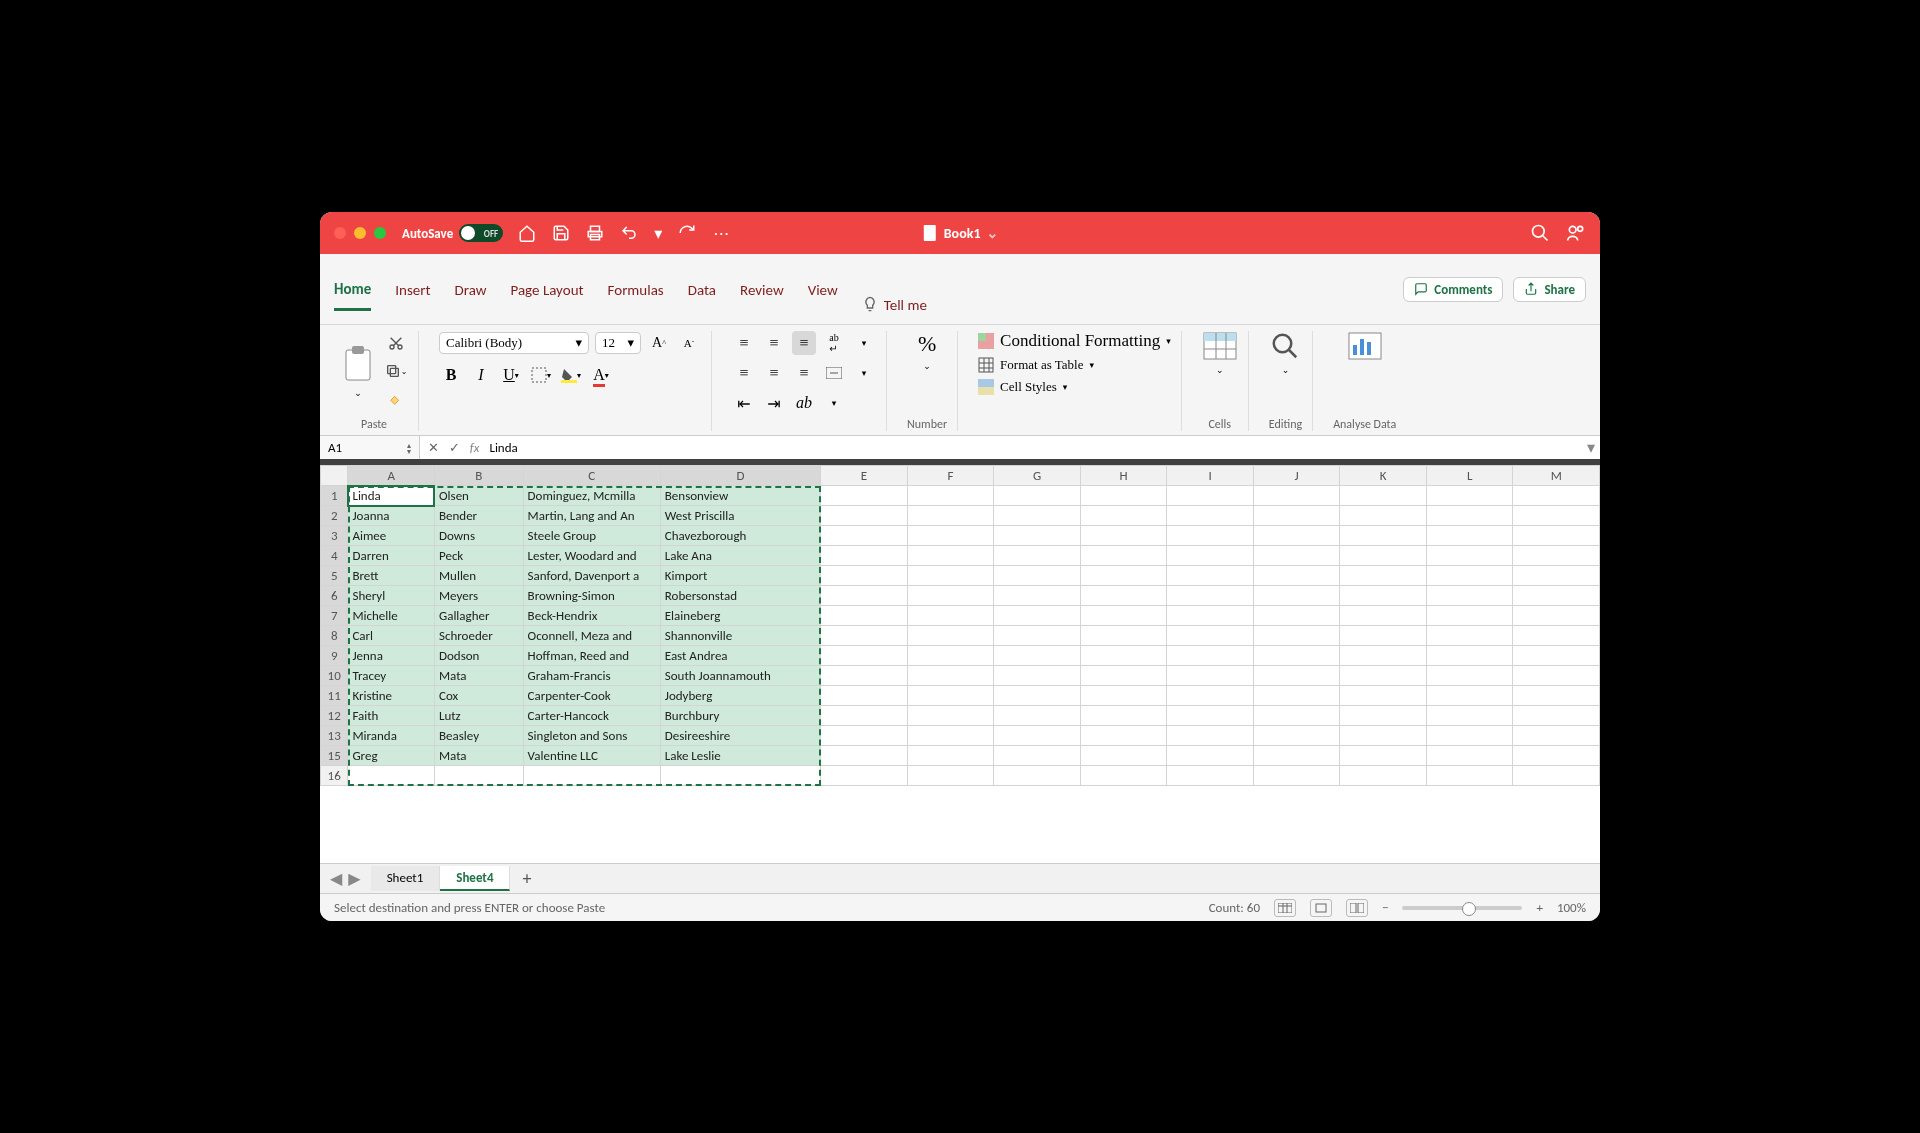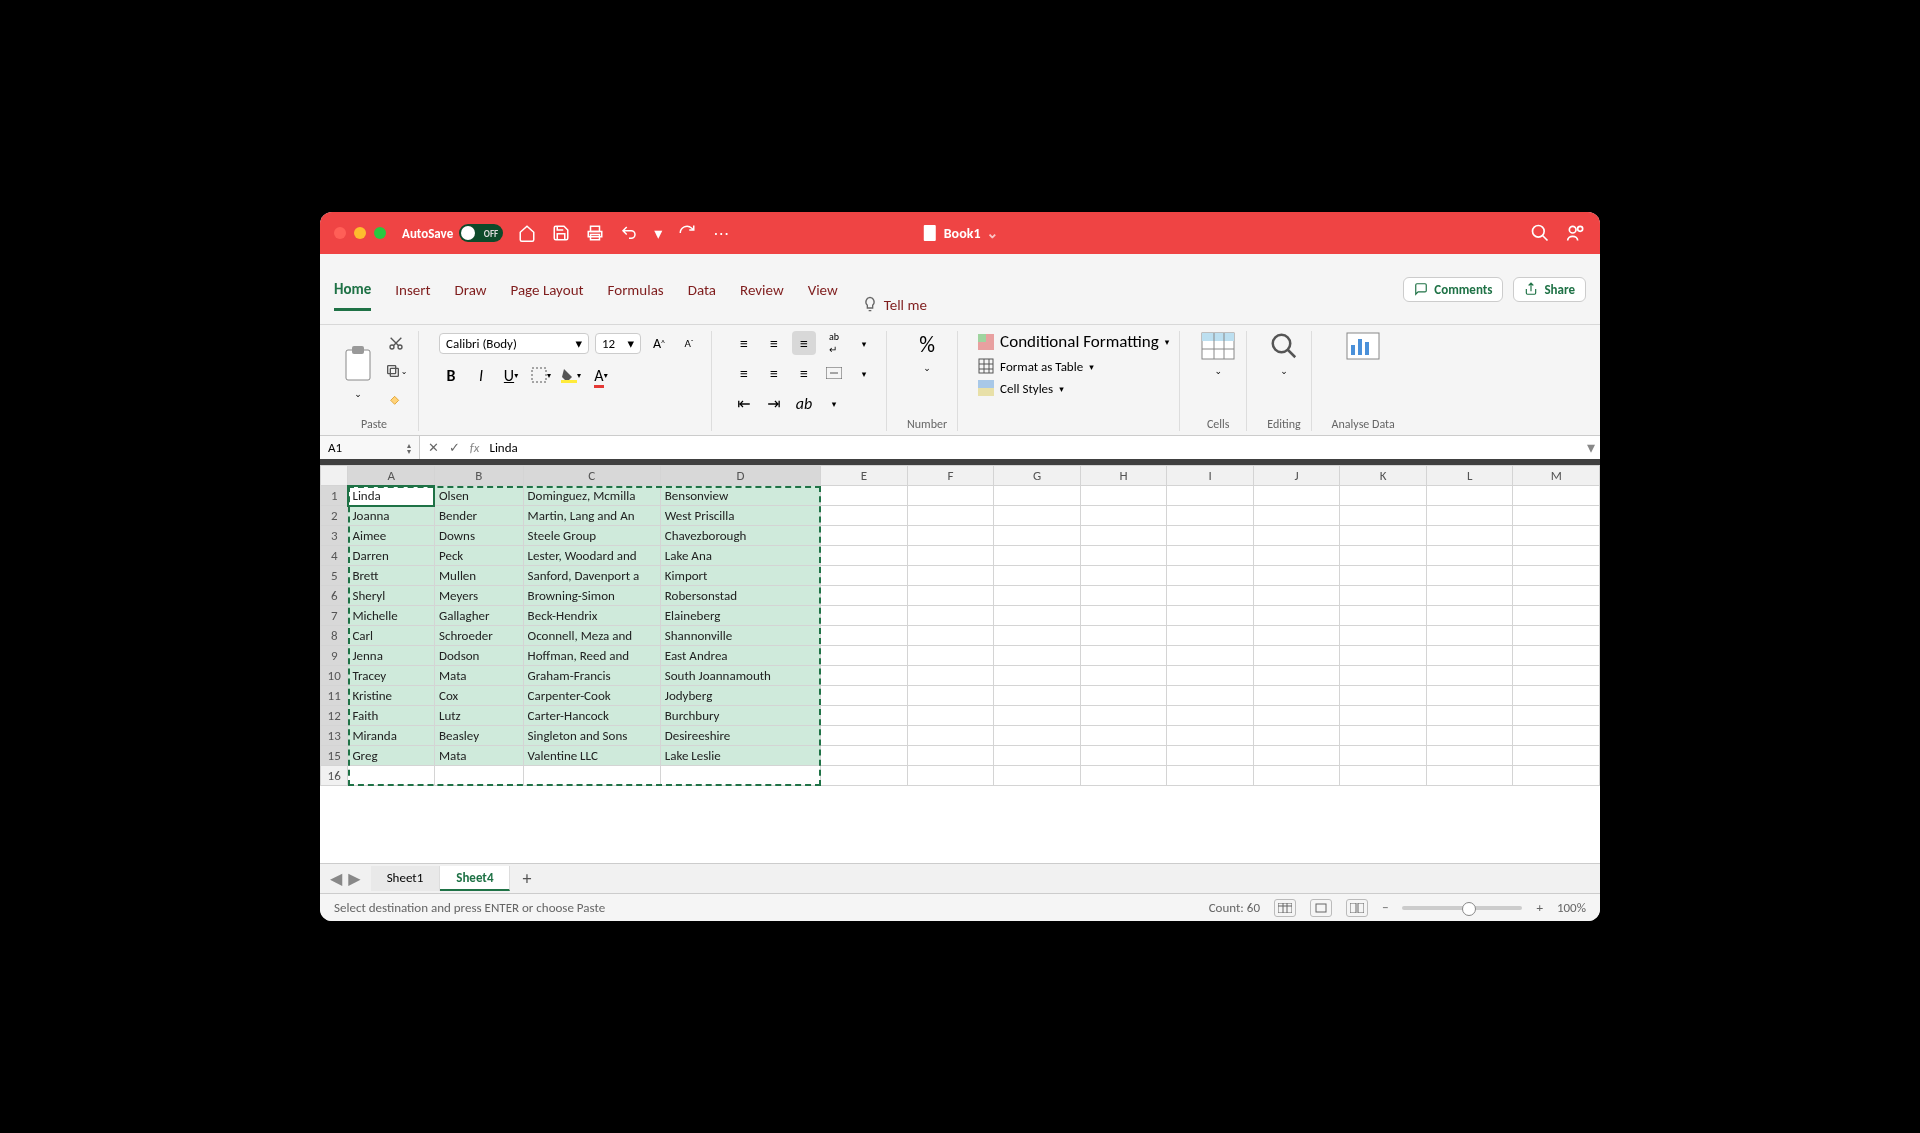--- a/index.html
+++ b/index.html
@@ -85,21 +85,21 @@
     padding: 0 10px; border-right:1px solid #ddd;
     justify-content:space-between;
   }
   .group:last-child{border-right:none;}
   .group-top{display:flex;align-items:center;gap:8px;}
   .group-label{font-size:12px;color:#666;margin-top:2px;}
   .clipboard-icon{width:36px;height:40px;}
   .font-row{display:flex;gap:6px;align-items:center;}
   .sel{background:#fff;border:1px solid #ccc;border-radius:4px;padding:2px 6px;font-size:13px;display:flex;align-items:center;gap:4px;}
   .btnicon{width:24px;height:24px;display:flex;align-items:center;justify-content:center;border-radius:4px;cursor:pointer;}
-  .stack{display:flex;flex-direction:column;gap:4px;}
+  .stack{display:flex;flex-direction:column;gap:4px;font-family:Liberation Serif, serif;}
   .row{display:flex;gap:6px;align-items:center;}
   
   .namefx{display:flex;align-items:center;border-bottom:6px solid #404040;background:#fff;}
   .namebox{width:100px;border-right:1px solid #ccc;padding:4px 8px;font-size:13px;background:#f8f8f8;display:flex;align-items:center;justify-content:space-between;}
   .spin{display:flex;flex-direction:column;font-size:8px;line-height:6px;color:#666;}
   .fxbar{flex:1;display:flex;align-items:center;padding:0 8px;gap:10px;font-size:13px;color:#666;}
   .fxbar .fx{font-style:italic;color:#888;}
   .fxval{color:#000;}
   .fxexpand{width:18px;color:#888;text-align:center;}
   

